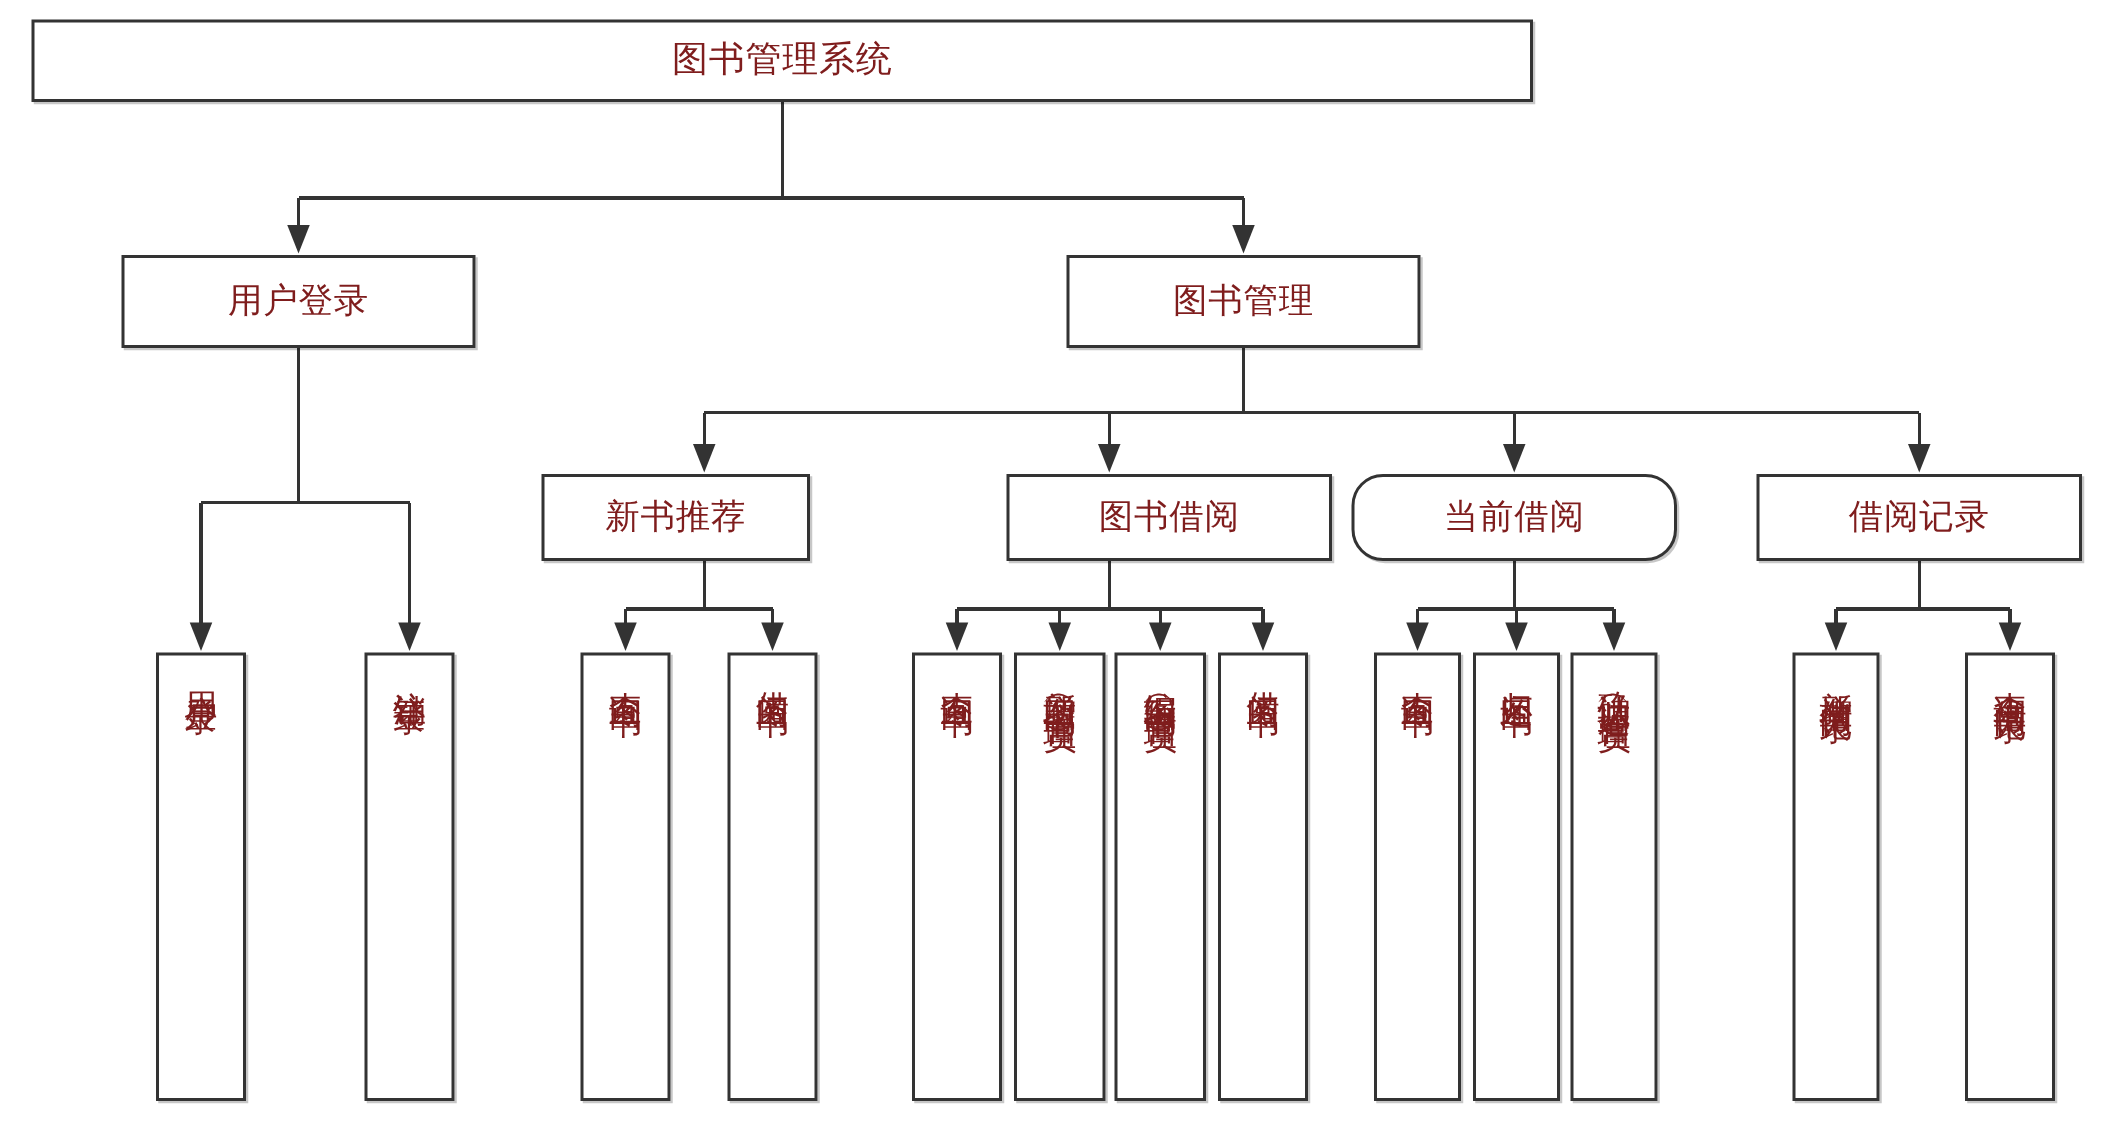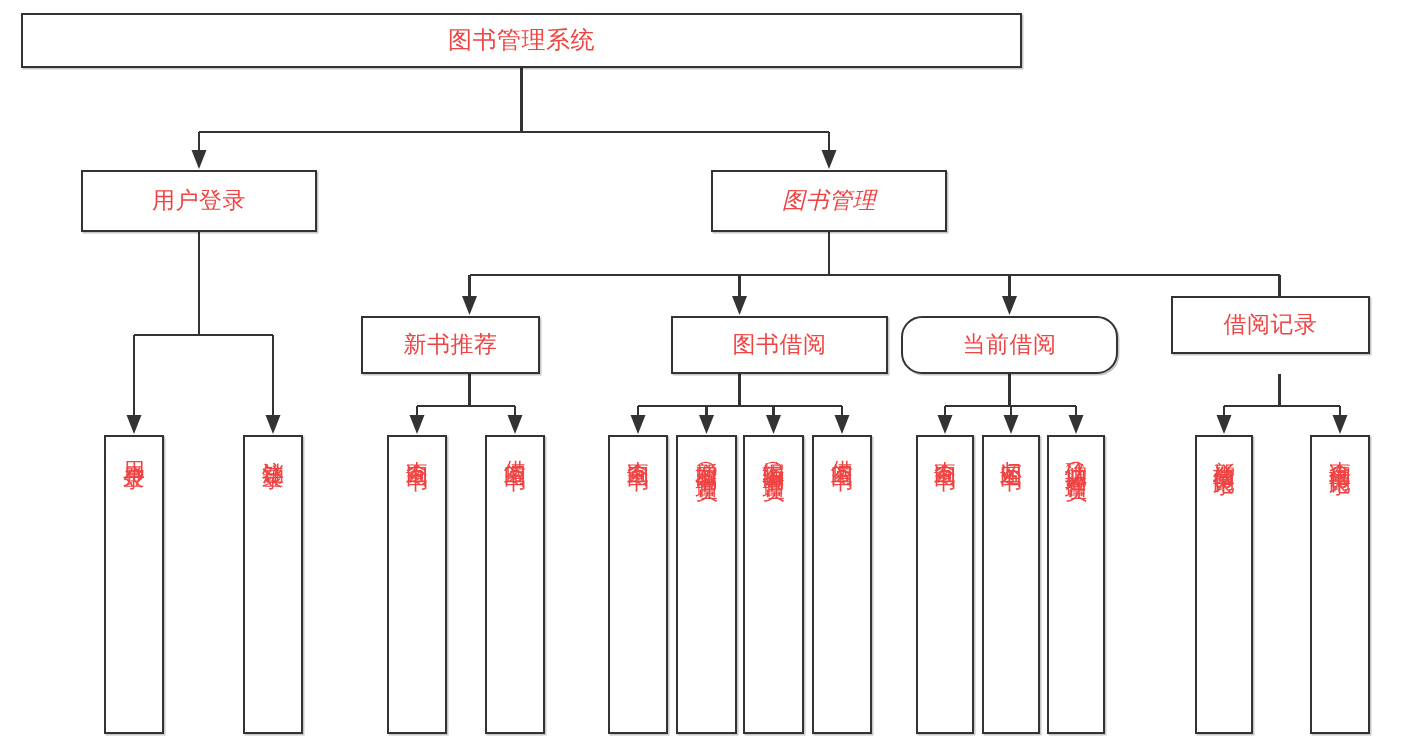--- a/index.html
+++ b/index.html
@@ -3,21 +3,21 @@
 <meta charset="utf-8">
 <style>
   html,body{margin:0;padding:0;background:#ffffff;}
   body{width:1405px;height:747px;overflow:hidden;
        font-family:"Liberation Sans","DejaVu Sans",sans-serif;}
   #stage{position:relative;width:1405px;height:747px;background:#ffffff;}
   svg#wires{position:absolute;left:0;top:0;width:1405px;height:747px;}
   .node{position:absolute;box-sizing:border-box;background:#ffffff;
         border:2px solid #333333;display:flex;align-items:center;
         justify-content:center;box-shadow:1.5px 1.5px 0 rgba(0,0,0,0.22);}
-  .node .label{color:#ef4444;line-height:1.12;text-align:right;
+  .node .label{color:#7f1d1d;line-height:1.12;text-align:right;
         white-space:pre;letter-spacing:0.5px;}
   .node.horiz .label{font-size:23px;}
   .node.root .label{font-size:24px;}
   .node.vert{align-items:flex-start;padding-top:6px;}
   .node.vert .label{writing-mode:vertical-rl;text-orientation:upright;
         font-size:22px;letter-spacing:3px;line-height:1.0;white-space:nowrap;}
   #watermark{position:absolute;color:#c9c9c9;font-size:19px;
         white-space:nowrap;letter-spacing:0.4px;}
 </style>
 </head>
@@ -78,33 +78,33 @@
       <line x1="1340" y1="406" x2="1340" y2="417" stroke="#333333" stroke-width="2.2" shape-rendering="crispEdges"></line>
       <path d="M 1332.5 415 L 1347.5 415 L 1340 434 Z" fill="#333333"></path>
     </svg>
   <div id="nodes">
       <div class="node horiz root" style="left: 21px; top: 13px; width: 1001px; height: 55px;">
         <span class="label">图书管理系统</span>
       </div>
       <div class="node horiz" style="left: 81px; top: 170px; width: 236px; height: 62px;">
         <span class="label">用户登录</span>
       </div>
-      <div class="node horiz" style="left: 711px; top: 170px; width: 236px; height: 62px; font-style: italic;">
+      <div class="node horiz" style="left: 711px; top: 170px; width: 236px; height: 62px;">
         <span class="label">图书管理</span>
       </div>
       <div class="node horiz" style="left: 361px; top: 316px; width: 179px; height: 58px;">
         <span class="label">新书推荐</span>
       </div>
       <div class="node horiz" style="left: 631px; top: 316px; width: 217px; height: 58px; margin-left: 40px;">
         <span class="label">图书借阅</span>
       </div>
       <div class="node horiz" style="left: 901px; top: 316px; width: 217px; height: 58px; border-radius: 21px;">
         <span class="label">当前借阅</span>
       </div>
-      <div class="node horiz" style="left: 1171px; top: 296px; width: 199px; height: 58px;">
+      <div class="node horiz" style="left: 1171px; top: 316px; width: 217px; height: 58px;">
         <span class="label">借阅记录</span>
       </div>
       <div class="node vert" style="left: 104px; top: 435px; width: 60px; height: 299px;">
         <span class="label">用户登录</span>
       </div>
       <div class="node vert" style="left: 243px; top: 435px; width: 60px; height: 299px;">
         <span class="label">注销登录</span>
       </div>
       <div class="node vert" style="left: 387px; top: 435px; width: 60px; height: 299px;">
         <span class="label">查询图书</span>

